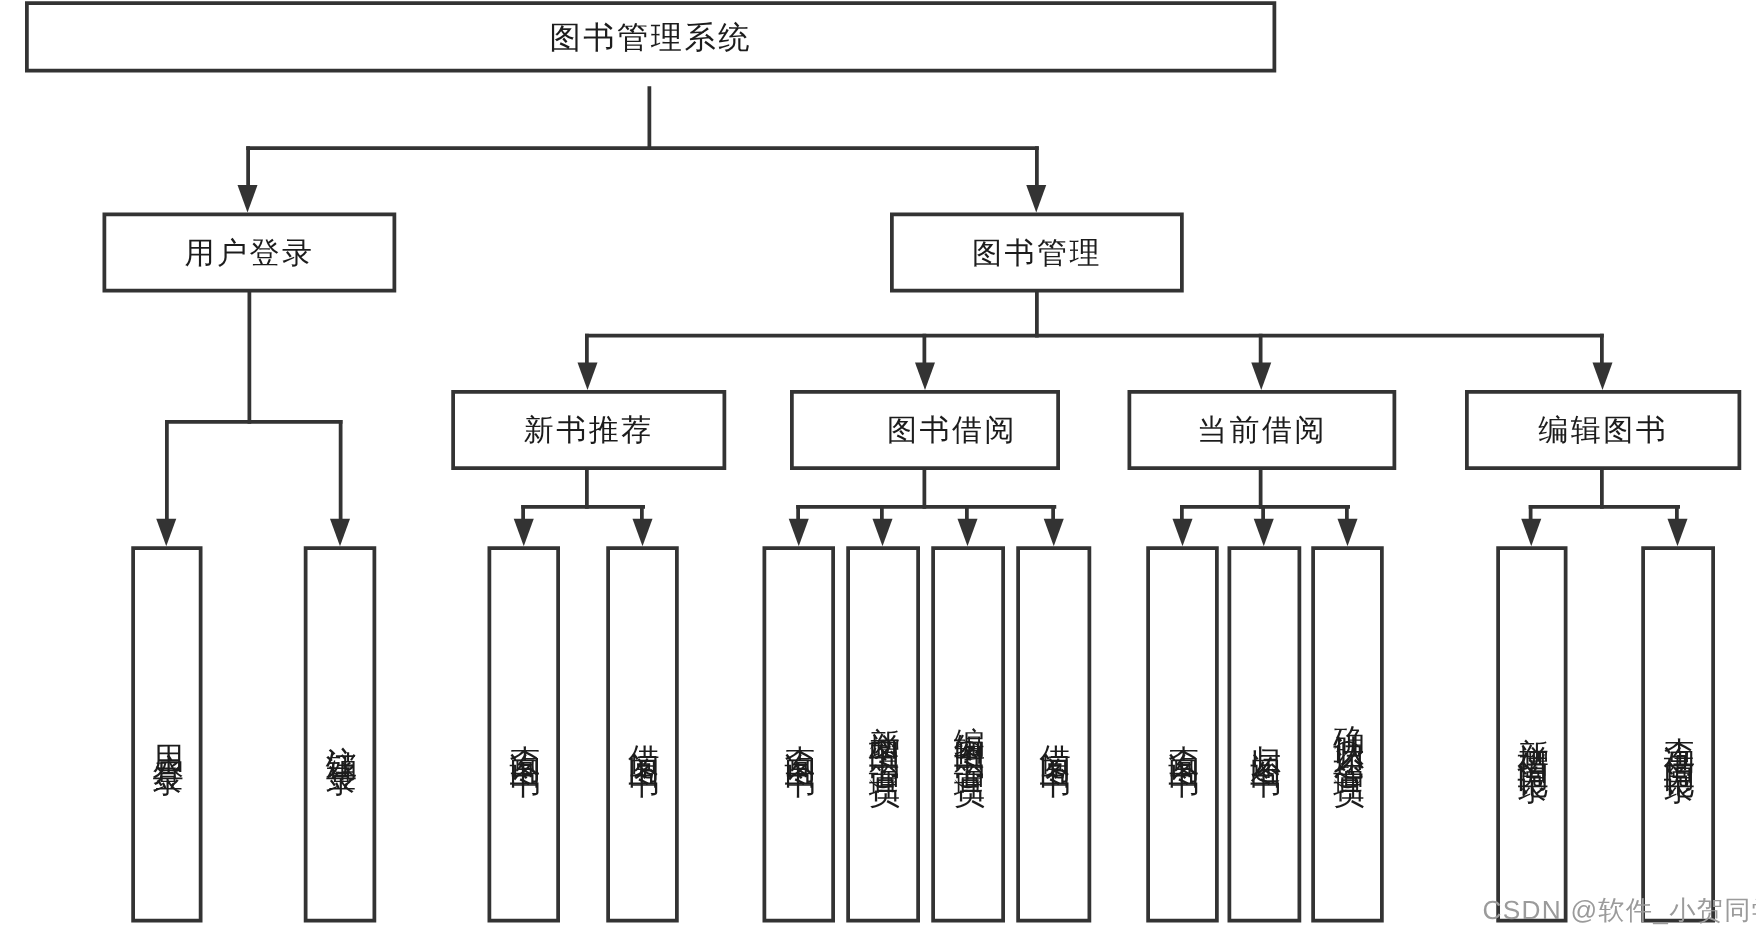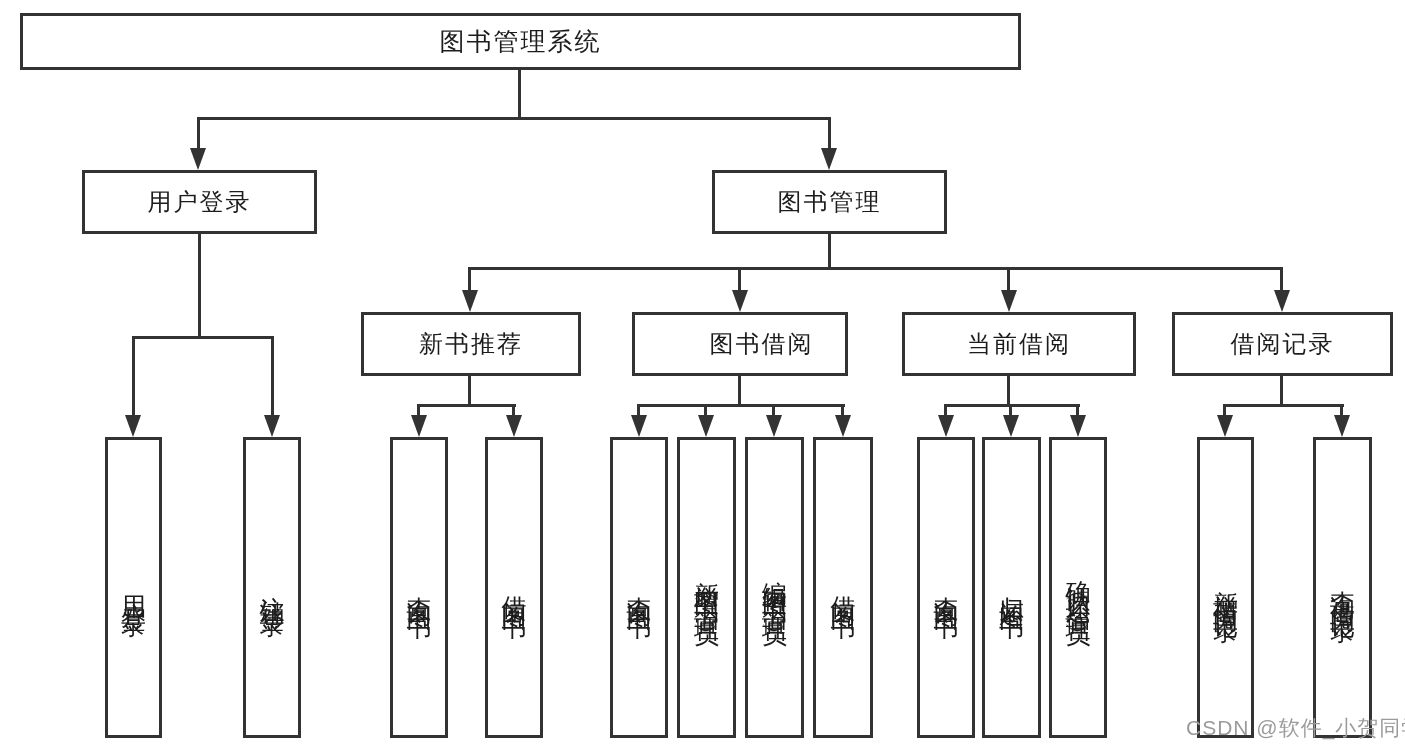--- a/index.html
+++ b/index.html
@@ -28,29 +28,29 @@
   .watermark{
     position:absolute;left:1186px;top:714px;
     font-size:21px;letter-spacing:1px;color:#9b9b9b;white-space:nowrap;
   }
 </style>
 </head>
 <body>
 
 <div class="canvas">
 
-  <div class="box rootbox" style="left:20px;top:13px;width:1001px;height:57px;">图书管理系统</div>
+  <div class="box rootbox" style="left:20px;top:1px;width:1001px;height:57px;">图书管理系统</div>
 
   <div class="box" style="left:82px;top:170px;width:235px;height:64px;">用户登录</div>
   <div class="box" style="left:361px;top:312px;width:220px;height:64px;">新书推荐</div>
 
   <div class="box" style="left:712px;top:170px;width:235px;height:64px;">图书管理</div>
   <div class="box" style="left:632px;top:312px;width:216px;height:64px;padding-left:43px;">图书借阅</div>
-  <div class="box" style="left:902px;top:312px;width:234px;height:64px;">当前借阅</div>
-  <div class="box" style="left:1172px;top:312px;width:221px;height:64px;">借阅记录</div>
+  <div class="box" style="left:902px;top:312px;width:215px;height:64px;">当前借阅</div>
+  <div class="box" style="left:1172px;top:312px;width:221px;height:64px;">编辑图书</div>
 
   <div class="box vbox" style="left:105px;top:437px;width:57px;height:301px;">用户登录</div>
   <div class="box vbox" style="left:243px;top:437px;width:58px;height:301px;">注销登录</div>
 
   <div class="box vbox" style="left:390px;top:437px;width:58px;height:301px;">查询图书</div>
   <div class="box vbox" style="left:485px;top:437px;width:58px;height:301px;">借阅图书</div>
 
   <div class="box vbox" style="left:610px;top:437px;width:58px;height:301px;">查询图书</div>
   <div class="box vbox" style="left:677px;top:437px;width:59px;height:301px;">新增图书（管理员）</div>
   <div class="box vbox" style="left:745px;top:437px;width:59px;height:301px;">编辑图书（管理员）</div>

